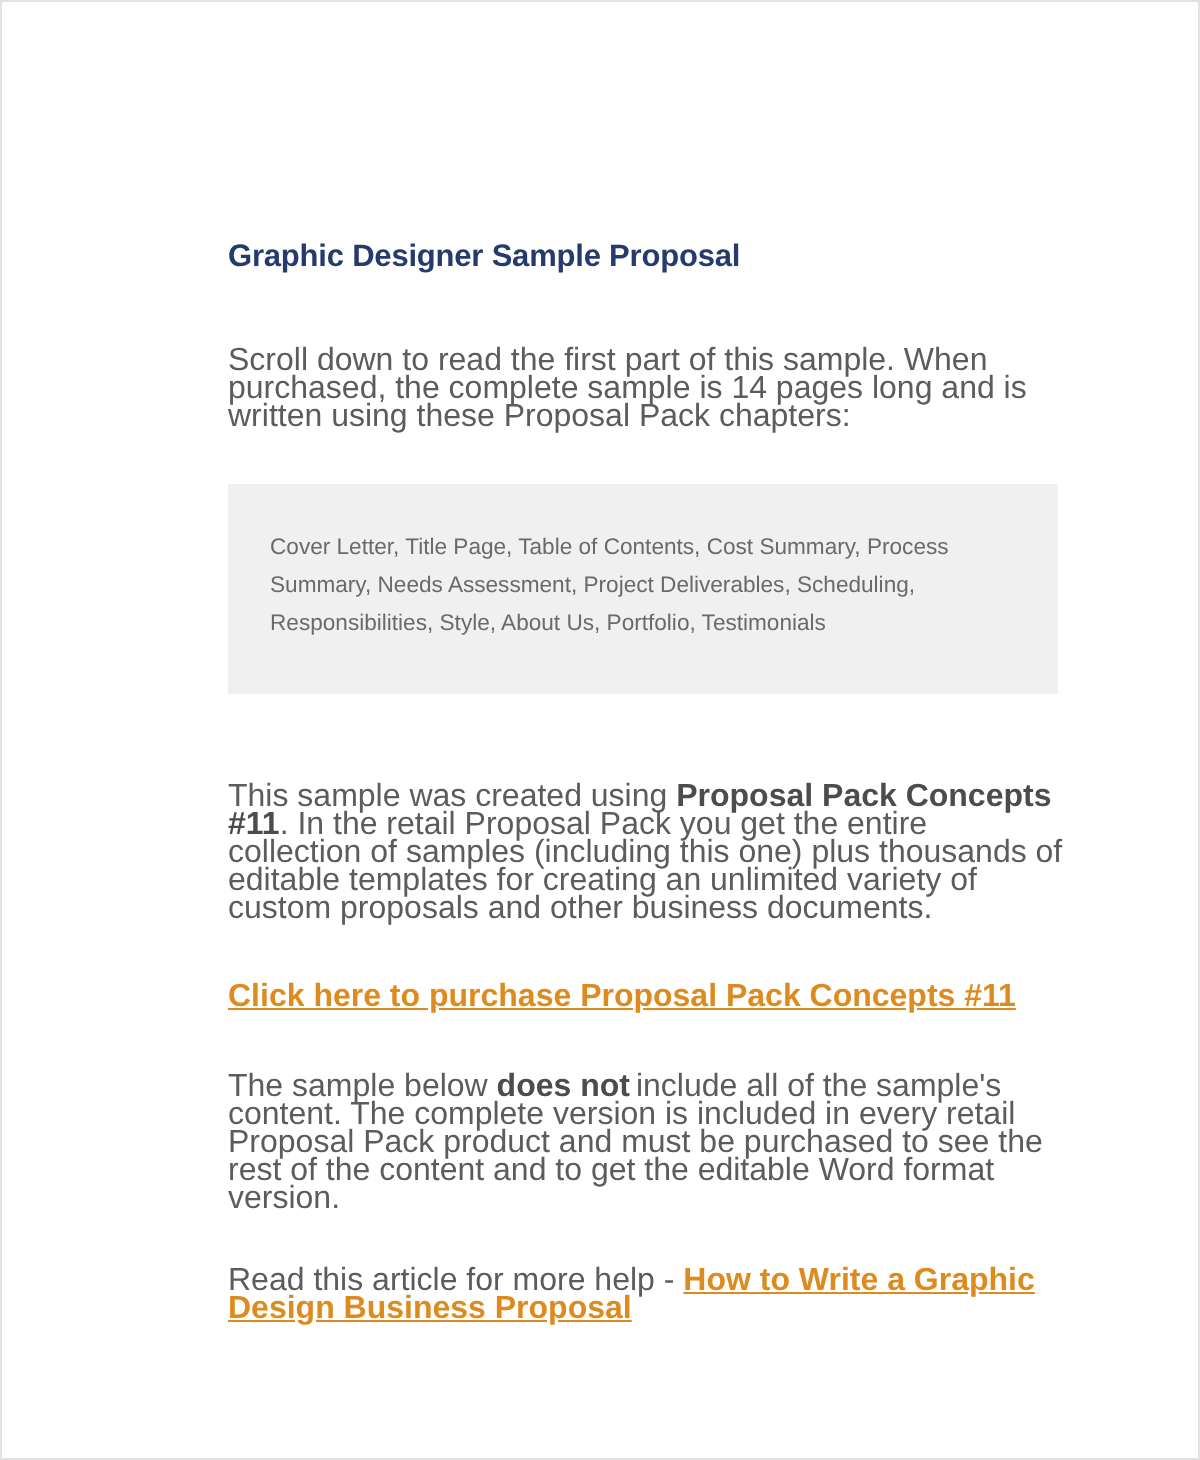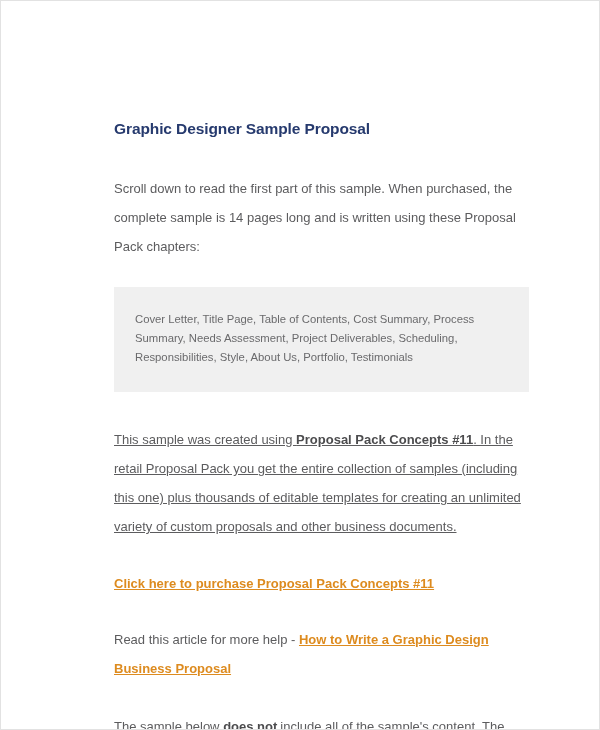--- a/index.html
+++ b/index.html
@@ -35,22 +35,22 @@
     margin: 0;
     font-size: 15.5px;
     font-weight: bold;
     letter-spacing: -0.1px;
     color: #263a6e;
     line-height: 20px;
   }
 
   .para {
     margin: 0;
-    font-size: 13px;
-    line-height: 29px;
+    font-size: 16px;
+    line-height: 14px;
     color: #5c5c5e;
   }
 
   .para b {
     color: #4c4c4e;
     font-weight: bold;
   }
 
   .intro {
     margin-top: 35px;
@@ -67,23 +67,22 @@
   }
 
   .chapters-text {
     margin: 12px;
     font-size: 11.3px;
     line-height: 19px;
     color: #6a6a6c;
   }
 
   .para-created {
-    margin-top: 33px;
+    margin-top: 45px;
     width: 418px;
-    text-decoration: underline;
   }
 
   .link-row-purchase {
     margin-top: 28px;
   }
 
   .para-sample-below {
     margin-top: 29px;
     width: 418px;
   }
@@ -119,22 +118,22 @@
     </div>
 
     <p class="para para-created">
       <span>This sample was created using </span><b>Proposal Pack Concepts #11</b><span>. In the retail Proposal Pack you get the entire collection of samples (including this one) plus thousands of editable templates for creating an unlimited variety of custom proposals and other business documents.</span>
     </p>
 
     <div class="link-row-purchase">
       <a class="link para" href="#">Click here to purchase Proposal Pack Concepts #11</a>
     </div>
 
+    <p class="para para-sample-below">
+      <span>The sample below </span><b>does not</b><span class="sp"></span><span>include all of the sample's content. The complete version is included in every retail Proposal Pack product and must be purchased to see the rest of the content and to get the editable Word format version.</span>
+    </p>
+
     <p class="para read-article-row">
       <span>Read this article for more help - </span><a class="link" href="#">How to Write a Graphic Design Business Proposal</a>
-    </p>
-
-    <p class="para para-sample-below">
-      <span>The sample below </span><b>does not</b><span class="sp"></span><span>include all of the sample's content. The complete version is included in every retail Proposal Pack product and must be purchased to see the rest of the content and to get the editable Word format version.</span>
     </p>
 
   </div>
 </div>
 
 </body></html>

